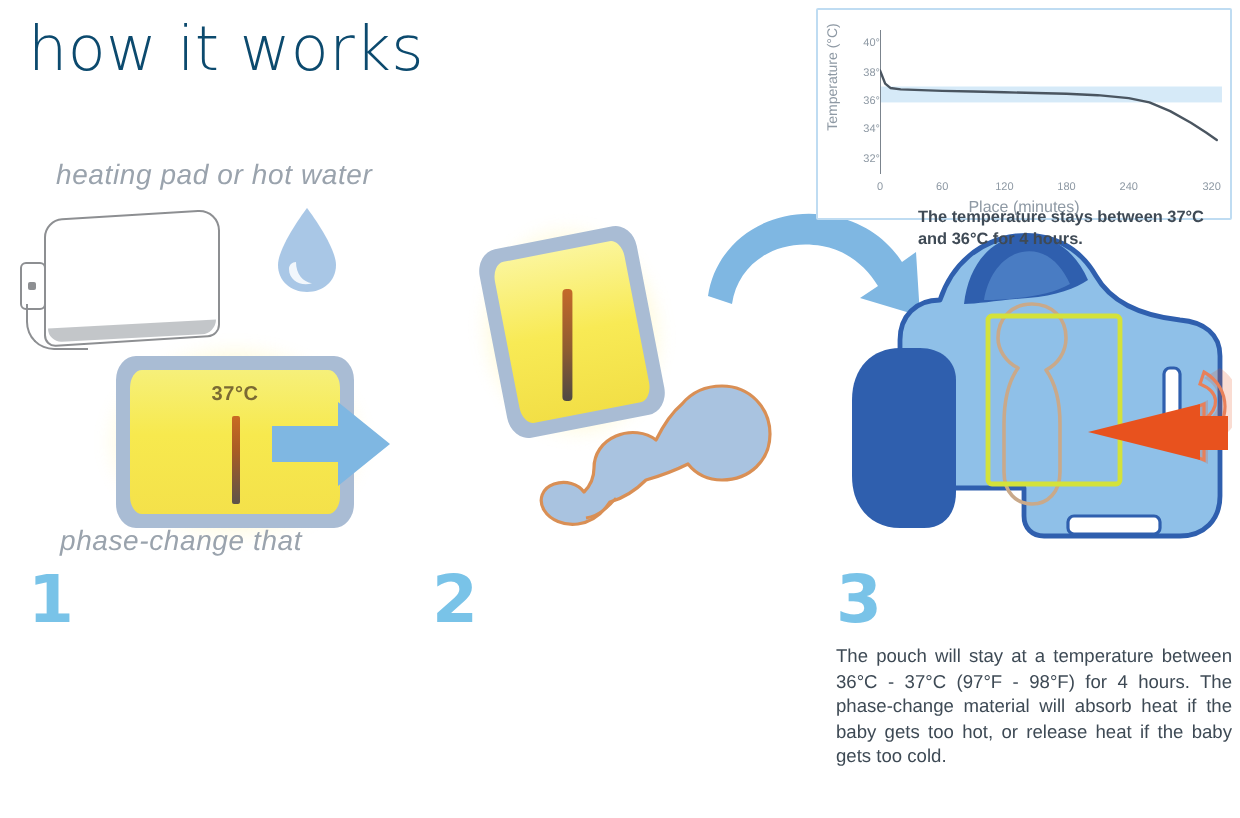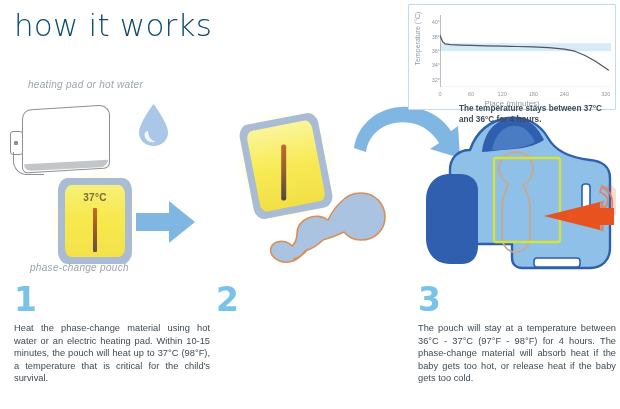--- a/index.html
+++ b/index.html
@@ -13,21 +13,21 @@
   
   .title{
     position:absolute;left:14px;top:8px;
     font-size:31px;line-height:34px;font-weight:300;
     color:#0c4a6e;letter-spacing:.2px;
     font-family:"DejaVu Sans",sans-serif;
   }
 
   
   .caption{
-    position:absolute;font-style:italic;font-size:10px;color:#9aa3ad;
+    position:absolute;font-style:italic;font-size:14px;color:#9aa3ad;
     white-space:nowrap;letter-spacing:.3px;
   }
   .cap-top{left:28px;top:79px;}
   .cap-pouch{left:30px;top:262px;}
 
   
   .pad{
     position:absolute;left:22px;top:107px;width:86px;height:62px;
     border:1.6px solid #8d8f92;border-radius:9px 11px 6px 6px;
     background:#ffffff;
@@ -51,21 +51,21 @@
     border-left:1.4px solid #8d8f92;border-bottom:1.4px solid #8d8f92;
     border-radius:0 0 0 14px;
   }
 
   .drop{
     position:absolute;left:137px;top:103px;width:33px;height:44px;
   }
 
   
   .pouch1{
-    position:absolute;left:58px;top:178px;width:74px;height:86px;
+    position:absolute;left:58px;top:178px;width:74px;height:86px;padding-left:45px;
   }
   .pouch-glow{
     position:absolute;inset:-8px;border-radius:16px;
     background:radial-gradient(closest-side,rgba(255,233,92,.85),rgba(255,240,140,0));
     filter:blur(3px);
   }
   .pouch-outer{
     position:absolute;inset:0;background:#a9bcd4;border-radius:10px/12px;
   }
   .pouch-inner{
@@ -176,21 +176,21 @@
     <div class="pouch-outer"></div>
     <div class="pouch-inner"></div>
     <div class="pouch-temp">37°C</div>
     <div class="pouch-strip"></div>
   </div>
 
   <svg class="arrow-right" viewBox="0 0 60 46">
     <path d="M0 14 L33 14 L33 2 L59 23 L33 44 L33 32 L0 32 Z" fill="#7fb7e2"></path>
   </svg>
 
-  <div class="caption cap-pouch">phase-change pouch</div>
+  <div class="caption cap-pouch">phase-change that</div>
 
   <div class="pouch2">
     <div class="pouch-glow"></div>
     <div class="pouch-outer"></div>
     <div class="pouch-inner"></div>
     <div class="pouch2-strip"></div>
   </div>
 
   <svg class="baby" viewBox="0 0 125 95">
     <path d="M93 10 C107 10, 117 21, 117 34 C117 47, 107 57, 93 57 C86 57, 80 54, 76 49
@@ -275,21 +275,20 @@
         <line x1="123.63636363636364" y1="72" x2="123.63636363636364" y2="74.5" stroke="#6d7780" stroke-width="0.8" vector-effect="non-scaling-stroke"></line>
         <line x1="164.84848484848484" y1="72" x2="164.84848484848484" y2="74.5" stroke="#6d7780" stroke-width="0.8" vector-effect="non-scaling-stroke"></line>
         <path d="M0.00 20.16 L2.58 26.64 L5.15 28.80 L10.30 29.52 L20.61 29.88 L30.91 30.24 L46.36 30.60 L61.82 30.96 L77.27 31.32 L92.73 31.68 L108.18 32.40 L123.64 33.84 L133.94 36.00 L144.24 40.32 L154.55 46.08 L162.27 51.12 L167.42 54.72" fill="none" stroke="#4a5560" stroke-width="1.2" stroke-linejoin="round" stroke-linecap="round" vector-effect="non-scaling-stroke"></path>
       </svg>
     <div class="chart-note">The temperature stays between 37°C and 36°C for 4 hours.</div>
     <div class="xlabel">Place (minutes)</div>
   </div>
 
   <div class="step" id="step1">
     <div class="step-num">1</div>
-    <div class="step-body">Heat the phase-change material using hot water or an electric heating pad. Within 10-15 minutes, the pouch will heat up to 37°C (98°F), a temperature that is critical for the child's survival.</div>
   </div>
   <div class="step" id="step2">
     <div class="step-num">2</div>
   </div>
   <div class="step" id="step3">
     <div class="step-num">3</div>
     <div class="step-body">The pouch will stay at a temperature between 36°C - 37°C (97°F - 98°F) for 4 hours. The phase-change material will absorb heat if the baby gets too hot, or release heat if the baby gets too cold.</div>
   </div>
 
 </div>

